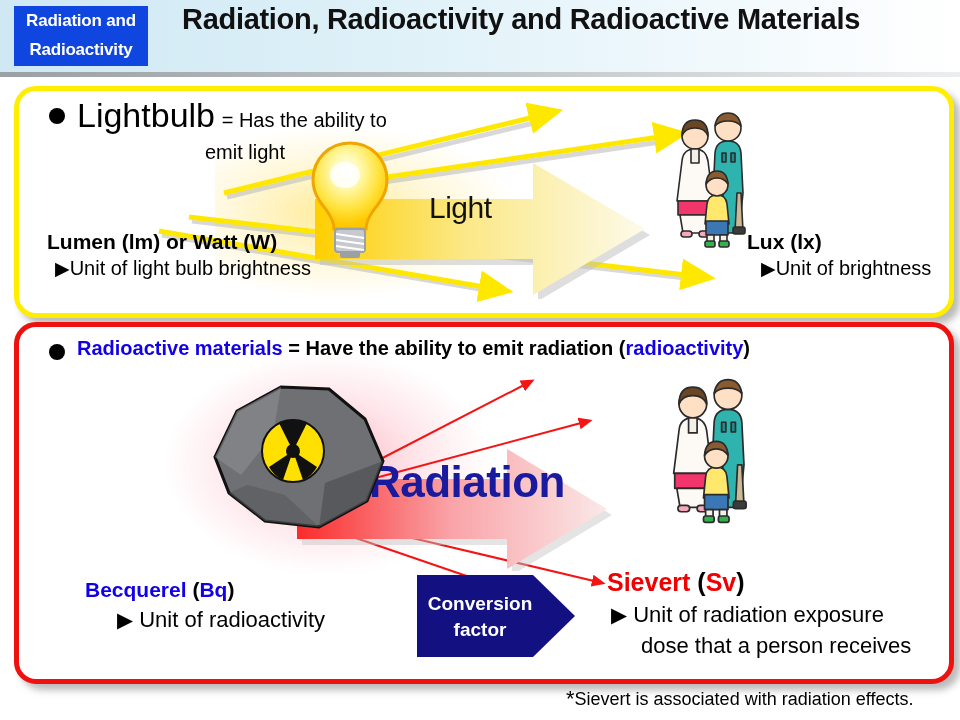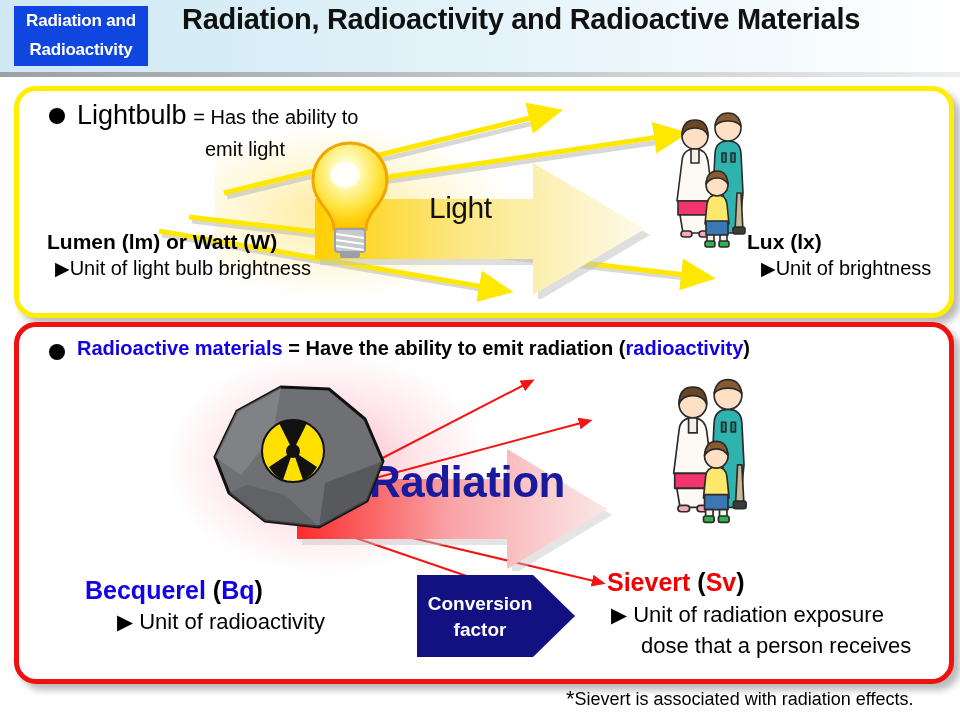--- a/index.html
+++ b/index.html
@@ -80,21 +80,21 @@
   }
 
   
   #lightbulb-heading {
     position: absolute;
     left: 58px; top: 8px;
     font-size: 24px;
     line-height: 32px;
     white-space: nowrap;
   }
-  #lightbulb-heading .term { font-size: 27px; margin-top: 40px; }
+  #lightbulb-heading .term { font-size: 34px; margin-top: 40px; }
   #lightbulb-heading .def  { font-size: 20px; }
   #lightbulb-heading .line2 { display: block; padding-left: 128px; }
 
   #lumen-block {
     position: absolute;
     left: 28px; top: 138px;
     font-size: 20px;
     line-height: 26px;
     white-space: nowrap;
   }
@@ -123,21 +123,21 @@
   .blue-term { color: #1200e8; }
   .red-term  { color: #f00000; }
 
   #becquerel-block {
     position: absolute;
     left: 66px; top: 248px;
     font-size: 22px;
     line-height: 30px;
     white-space: nowrap;
   }
-  #becquerel-block .unit-name { font-weight: bold; font-size: 25px; }
+  #becquerel-block .unit-name { font-weight: bold; font-size: 21px; }
   #becquerel-block .unit-desc { font-size: 22px; display:block; padding-left: 32px; }
 
   #sievert-block {
     position: absolute;
     left: 564px; top: 240px;
     font-size: 22px;
     line-height: 31px;
     white-space: nowrap;
   }
   #sievert-block .unit-name { font-weight: bold; font-size: 25px; margin-left: 24px; }

